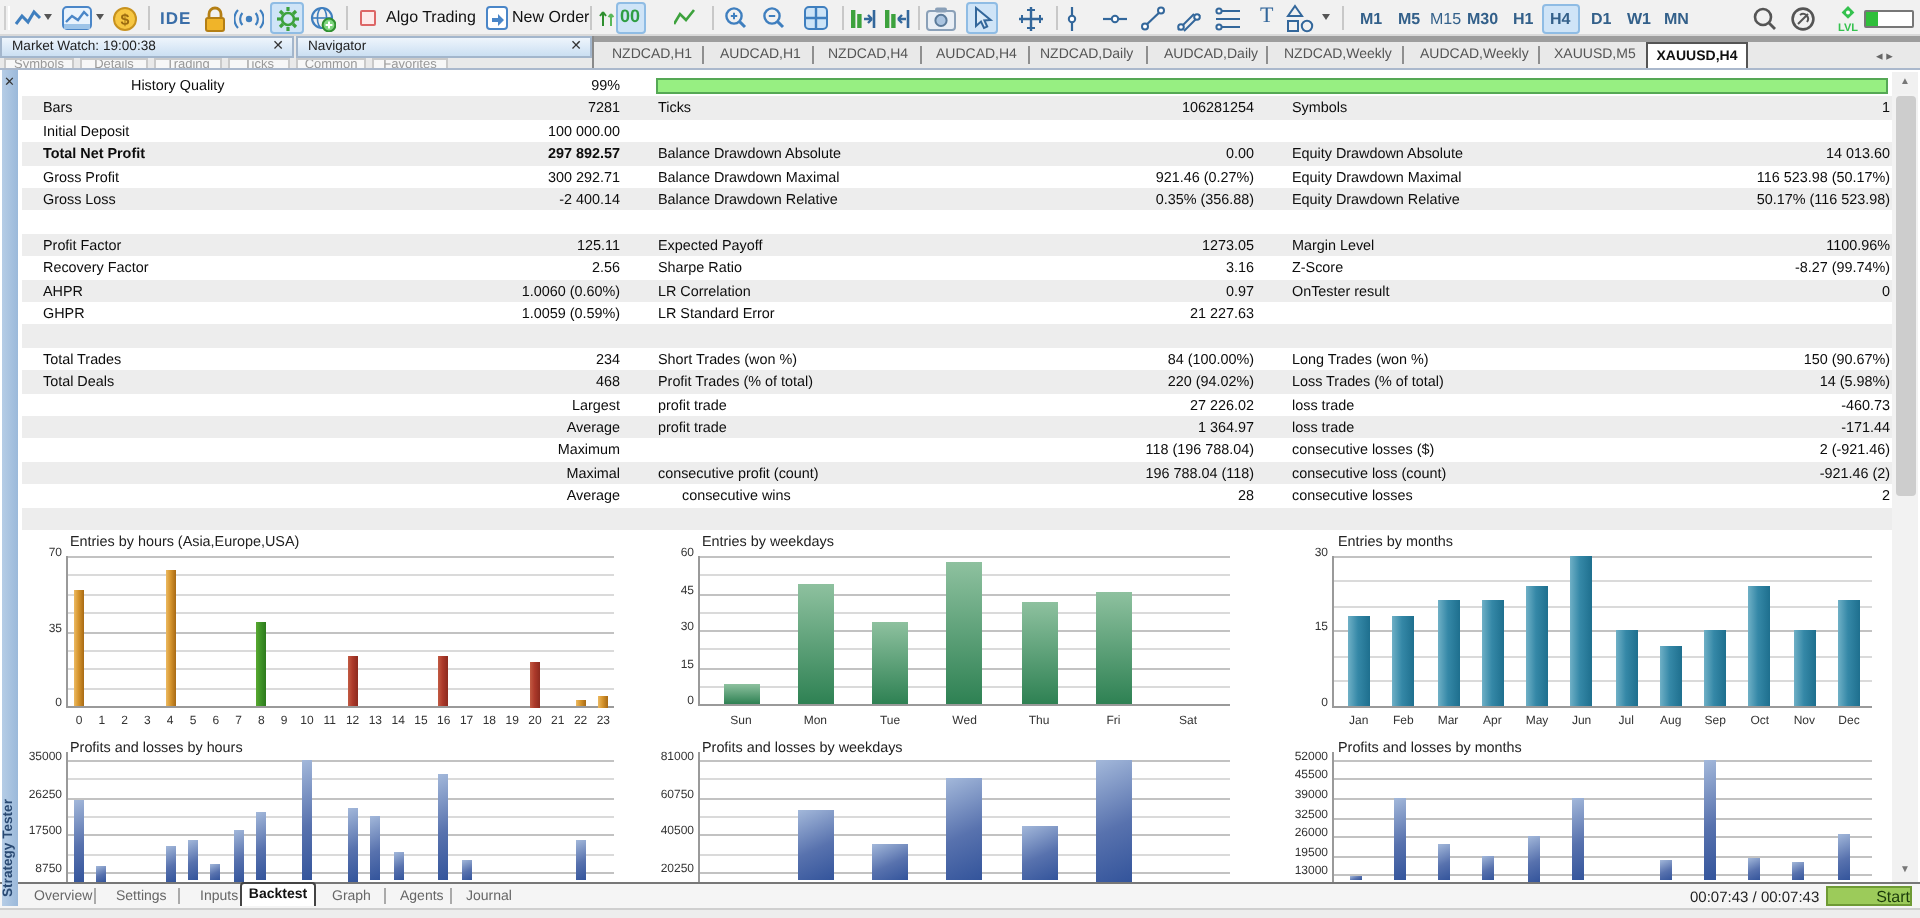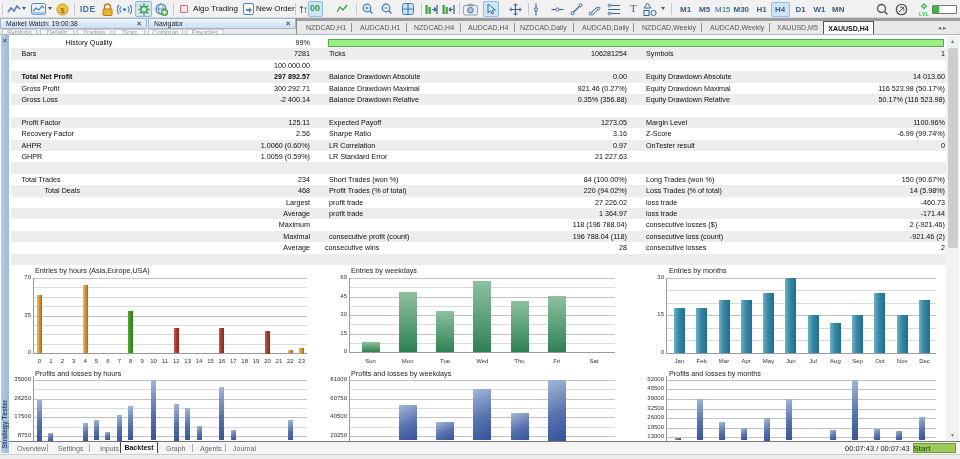--- a/index.html
+++ b/index.html
@@ -251,20 +251,21 @@
   </div>
 <div class="row gray" style="top:48.4px">
     <div class="cell" style="left:10.5px;width:200px;">Bars</div>
     <div class="cell rt" style="left:149px;width:150px;">7281</div>
     <div class="cell" style="left:318px;width:220px">Ticks</div>
     <div class="cell rt" style="left:466px;width:150px">106281254</div>
     <div class="cell" style="left:635px;width:220px">Symbols</div>
     <div class="cell rt" style="left:764px;width:170px">1</div>
   </div>
 <div class="row" style="top:59.8px">
+    <div class="cell" style="left:10.5px;width:200px;">Initial Deposit</div>
     <div class="cell rt" style="left:149px;width:150px;">100 000.00</div>
     <div class="cell" style="left:318px;width:220px"></div>
     <div class="cell rt" style="left:466px;width:150px"></div>
     <div class="cell" style="left:635px;width:220px"></div>
     <div class="cell rt" style="left:764px;width:170px"></div>
   </div>
 <div class="row gray" style="top:71.2px">
     <div class="cell" style="left:10.5px;width:200px; font-weight:bold;">Total Net Profit</div>
     <div class="cell rt" style="left:149px;width:150px; font-weight:bold;">297 892.57</div>
     <div class="cell" style="left:318px;width:220px">Balance Drawdown Absolute</div>
@@ -296,21 +297,21 @@
     <div class="cell rt" style="left:466px;width:150px">1273.05</div>
     <div class="cell" style="left:635px;width:220px">Margin Level</div>
     <div class="cell rt" style="left:764px;width:170px">1100.96%</div>
   </div>
 <div class="row" style="top:128.2px">
     <div class="cell" style="left:10.5px;width:200px;">Recovery Factor</div>
     <div class="cell rt" style="left:149px;width:150px;">2.56</div>
     <div class="cell" style="left:318px;width:220px">Sharpe Ratio</div>
     <div class="cell rt" style="left:466px;width:150px">3.16</div>
     <div class="cell" style="left:635px;width:220px">Z-Score</div>
-    <div class="cell rt" style="left:764px;width:170px">-6.99 (99.74%)</div>
+    <div class="cell rt" style="left:764px;width:170px">-8.27 (99.74%)</div>
   </div>
 <div class="row gray" style="top:139.6px">
     <div class="cell" style="left:10.5px;width:200px;">AHPR</div>
     <div class="cell rt" style="left:149px;width:150px;">1.0060 (0.60%)</div>
     <div class="cell" style="left:318px;width:220px">LR Correlation</div>
     <div class="cell rt" style="left:466px;width:150px">0.97</div>
     <div class="cell" style="left:635px;width:220px">OnTester result</div>
     <div class="cell rt" style="left:764px;width:170px">0</div>
   </div>
 <div class="row" style="top:151.0px">
@@ -324,21 +325,21 @@
 <div class="row gray" style="top:162.4px"></div>
 <div class="row" style="top:173.8px">
     <div class="cell" style="left:10.5px;width:200px;">Total Trades</div>
     <div class="cell rt" style="left:149px;width:150px;">234</div>
     <div class="cell" style="left:318px;width:220px">Short Trades (won %)</div>
     <div class="cell rt" style="left:466px;width:150px">84 (100.00%)</div>
     <div class="cell" style="left:635px;width:220px">Long Trades (won %)</div>
     <div class="cell rt" style="left:764px;width:170px">150 (90.67%)</div>
   </div>
 <div class="row gray" style="top:185.2px">
-    <div class="cell" style="left:10.5px;width:200px;margin-left:23px;">Total Deals</div>
+    <div class="cell" style="left:10.5px;width:200px;">Total Deals</div>
     <div class="cell rt" style="left:149px;width:150px;">468</div>
     <div class="cell" style="left:318px;width:220px">Profit Trades (% of total)</div>
     <div class="cell rt" style="left:466px;width:150px">220 (94.02%)</div>
     <div class="cell" style="left:635px;width:220px">Loss Trades (% of total)</div>
     <div class="cell rt" style="left:764px;width:170px">14 (5.98%)</div>
   </div>
 <div class="row" style="top:196.6px">
     <div class="cell" style="left:10.5px;width:200px;"></div>
     <div class="cell rt" style="left:149px;width:150px;">Largest</div>
     <div class="cell" style="left:318px;width:220px">profit trade</div>
@@ -365,21 +366,21 @@
     <div class="cell" style="left:10.5px;width:200px;"></div>
     <div class="cell rt" style="left:149px;width:150px;">Maximal</div>
     <div class="cell" style="left:318px;width:220px">consecutive profit (count)</div>
     <div class="cell rt" style="left:466px;width:150px">196 788.04 (118)</div>
     <div class="cell" style="left:635px;width:220px">consecutive loss (count)</div>
     <div class="cell rt" style="left:764px;width:170px">-921.46 (2)</div>
   </div>
 <div class="row" style="top:242.2px">
     <div class="cell" style="left:10.5px;width:200px;"></div>
     <div class="cell rt" style="left:149px;width:150px;">Average</div>
-    <div class="cell" style="left:314px;width:220px">consecutive wins</div>
+    <div class="cell" style="left:330px;width:220px">consecutive wins</div>
     <div class="cell rt" style="left:466px;width:150px">28</div>
     <div class="cell" style="left:635px;width:220px">consecutive losses</div>
     <div class="cell rt" style="left:764px;width:170px">2</div>
   </div>
 <div class="row gray" style="top:253.6px"></div>
 <div class="ctitle" style="left:35px;top:266px">Entries by hours (Asia,Europe,USA)</div>
 <div class="gld" style="left:33px;top:278.0px;width:274px"></div>
 <div class="gl" style="left:33px;top:287.4px;width:274px"></div>
 <div class="gl" style="left:33px;top:296.8px;width:274px"></div>
 <div class="gl" style="left:33px;top:306.1px;width:274px"></div>
@@ -575,12 +576,12 @@
 <div class="btab" style="left:100px">Inputs</div>
 <div class="btab" style="left:166px">Graph</div>
 <div class="btab" style="left:200px">Agents</div>
 <div class="btab" style="left:233px">Journal</div>
 <div class="abs" style="left:47px;top:443.5px;width:1px;height:8px;background:#aaa"></div>
 <div class="abs" style="left:89px;top:443.5px;width:1px;height:8px;background:#aaa"></div>
 <div class="abs" style="left:192px;top:443.5px;width:1px;height:8px;background:#aaa"></div>
 <div class="abs" style="left:225px;top:443.5px;width:1px;height:8px;background:#aaa"></div>
 <div class="abs" style="left:120px;top:440.5px;width:38px;height:12.5px;background:#fff;border:1.2px solid #444;border-bottom:none;border-radius:2px 2px 0 0;font-size:7px;font-weight:bold;color:#111;text-align:center;line-height:12px">Backtest</div>
 <div class="abs" style="left:845px;top:443.5px;font-size:7.5px;color:#222">00:07:43 / 00:07:43</div>
-<div class="abs" style="left:912.5px;top:442.5px;width:43.5px;height:10.5px;background:#9ccb5a;border:1px solid #6e9a34;font-size:8px;color:#1a3a0a;text-align:left;line-height:9.5px">Start</div>
+<div class="abs" style="left:912.5px;top:442.5px;width:43.5px;height:10.5px;background:#9ccb5a;border:1px solid #6e9a34;font-size:8px;color:#1a3a0a;text-align:right;line-height:9.5px">Start</div>
 </body></html>

